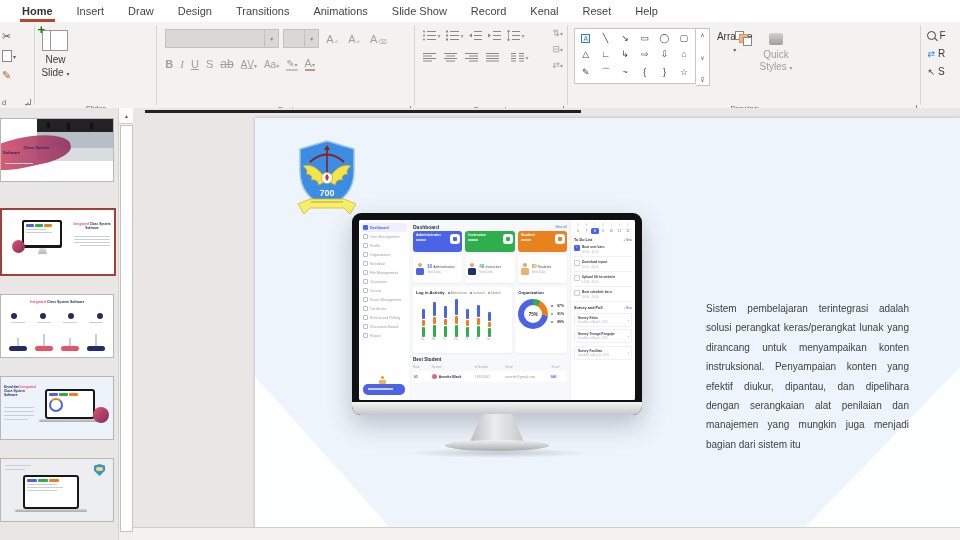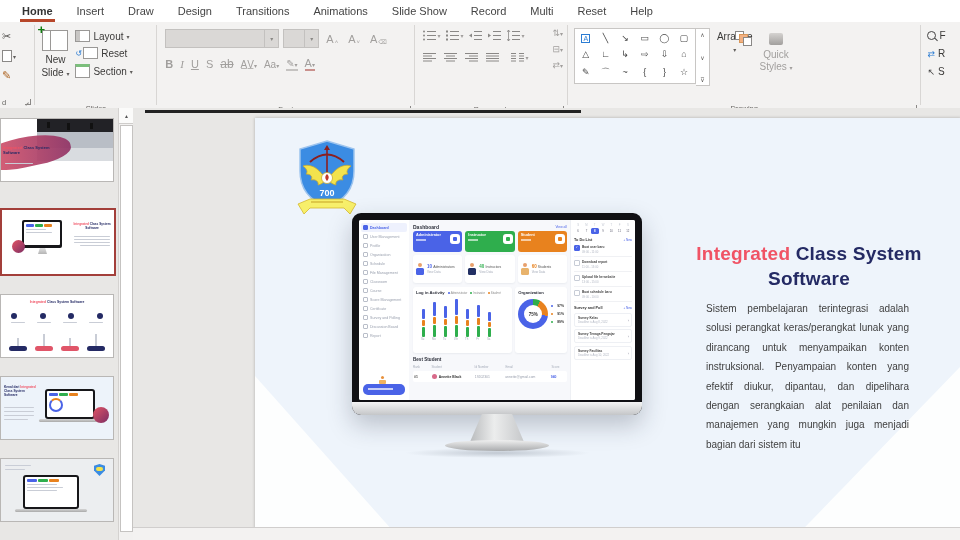--- a/index.html
+++ b/index.html
@@ -186,21 +186,21 @@
 
   <div id="tabbar">
     <div class="tab active">Home</div>
     <div class="tab">Insert</div>
     <div class="tab">Draw</div>
     <div class="tab">Design</div>
     <div class="tab">Transitions</div>
     <div class="tab">Animations</div>
     <div class="tab">Slide Show</div>
     <div class="tab">Record</div>
-    <div class="tab">Multi</div>
+    <div class="tab">Kenal</div>
     <div class="tab">Reset</div>
     <div class="tab">Help</div>
   </div>
 
   <div id="ribbon">
 
     <div class="rgroup" style="width:36px;">
       <div class="clip-col">
         <span>✂</span>
         <span class="rbtn" style="gap:1px;">
@@ -214,37 +214,20 @@
     </div>
     <div class="vsep"></div>
 
     <div class="rgroup" style="width:118px;display:flex;padding:6px 2px 0 6px;gap:6px;">
       <div style="text-align:center;">
         <div class="ic-newslide" style="margin:2px auto 3px;"></div>
         <div style="font-size:10px;color:#3b3a39;line-height:1.25;">
           <span>New</span><br>
           <span>Slide</span> <span class="arr">▾</span>
         </div>
-      </div>
-      <div style="display:flex;flex-direction:column;gap:5px;padding-top:2px;">
-        <div class="rbtn">
-          <span class="ic-box layout"></span>
-          <span>Layout</span>
-            <span class="arr">▾</span>
-          </div>
-        <div class="rbtn">
-          <span class="reset-arrow">↺</span>
-          <span class="ic-box"></span>
-          <span>Reset</span>
-          </div>
-        <div class="rbtn">
-          <span class="ic-box section"></span>
-          <span>Section</span>
-            <span class="arr">▾</span>
-          </div>
       </div>
       <div class="glabel">Slides</div>
     </div>
     <div class="vsep"></div>
 
     <div class="rgroup" style="width:254px;padding:7px 6px 0 8px;">
       <div style="display:flex;gap:4px;align-items:center;">
         <div class="combo" style="width:112px;">
           <span style="flex:1;"></span>
             <span class="ca">▾</span>
@@ -851,20 +834,17 @@
             </div>
         </div>
       </div>
       <div id="chin"></div>
     </div>
     <div id="mshadow"></div>
     <div id="neck"></div>
     <div id="mbase"></div>
 
 
-    <div id="slide-title">
-      <span class="red">Integrated</span><span class="navy"> Class System Software</span>
-    </div>
     <div id="slide-body">Sistem pembelajaran terintegrasi adalah solusi perangkat keras/perangkat lunak yang dirancang untuk menyampaikan konten instruksional. Penyampaian konten yang efektif diukur, dipantau, dan dipelihara dengan serangkaian alat penilaian dan manajemen yang mungkin juga menjadi bagian dari sistem itu</div>
   </div>
 
   <div id="statusstrip"></div>
 </div>
 
 </body></html>

